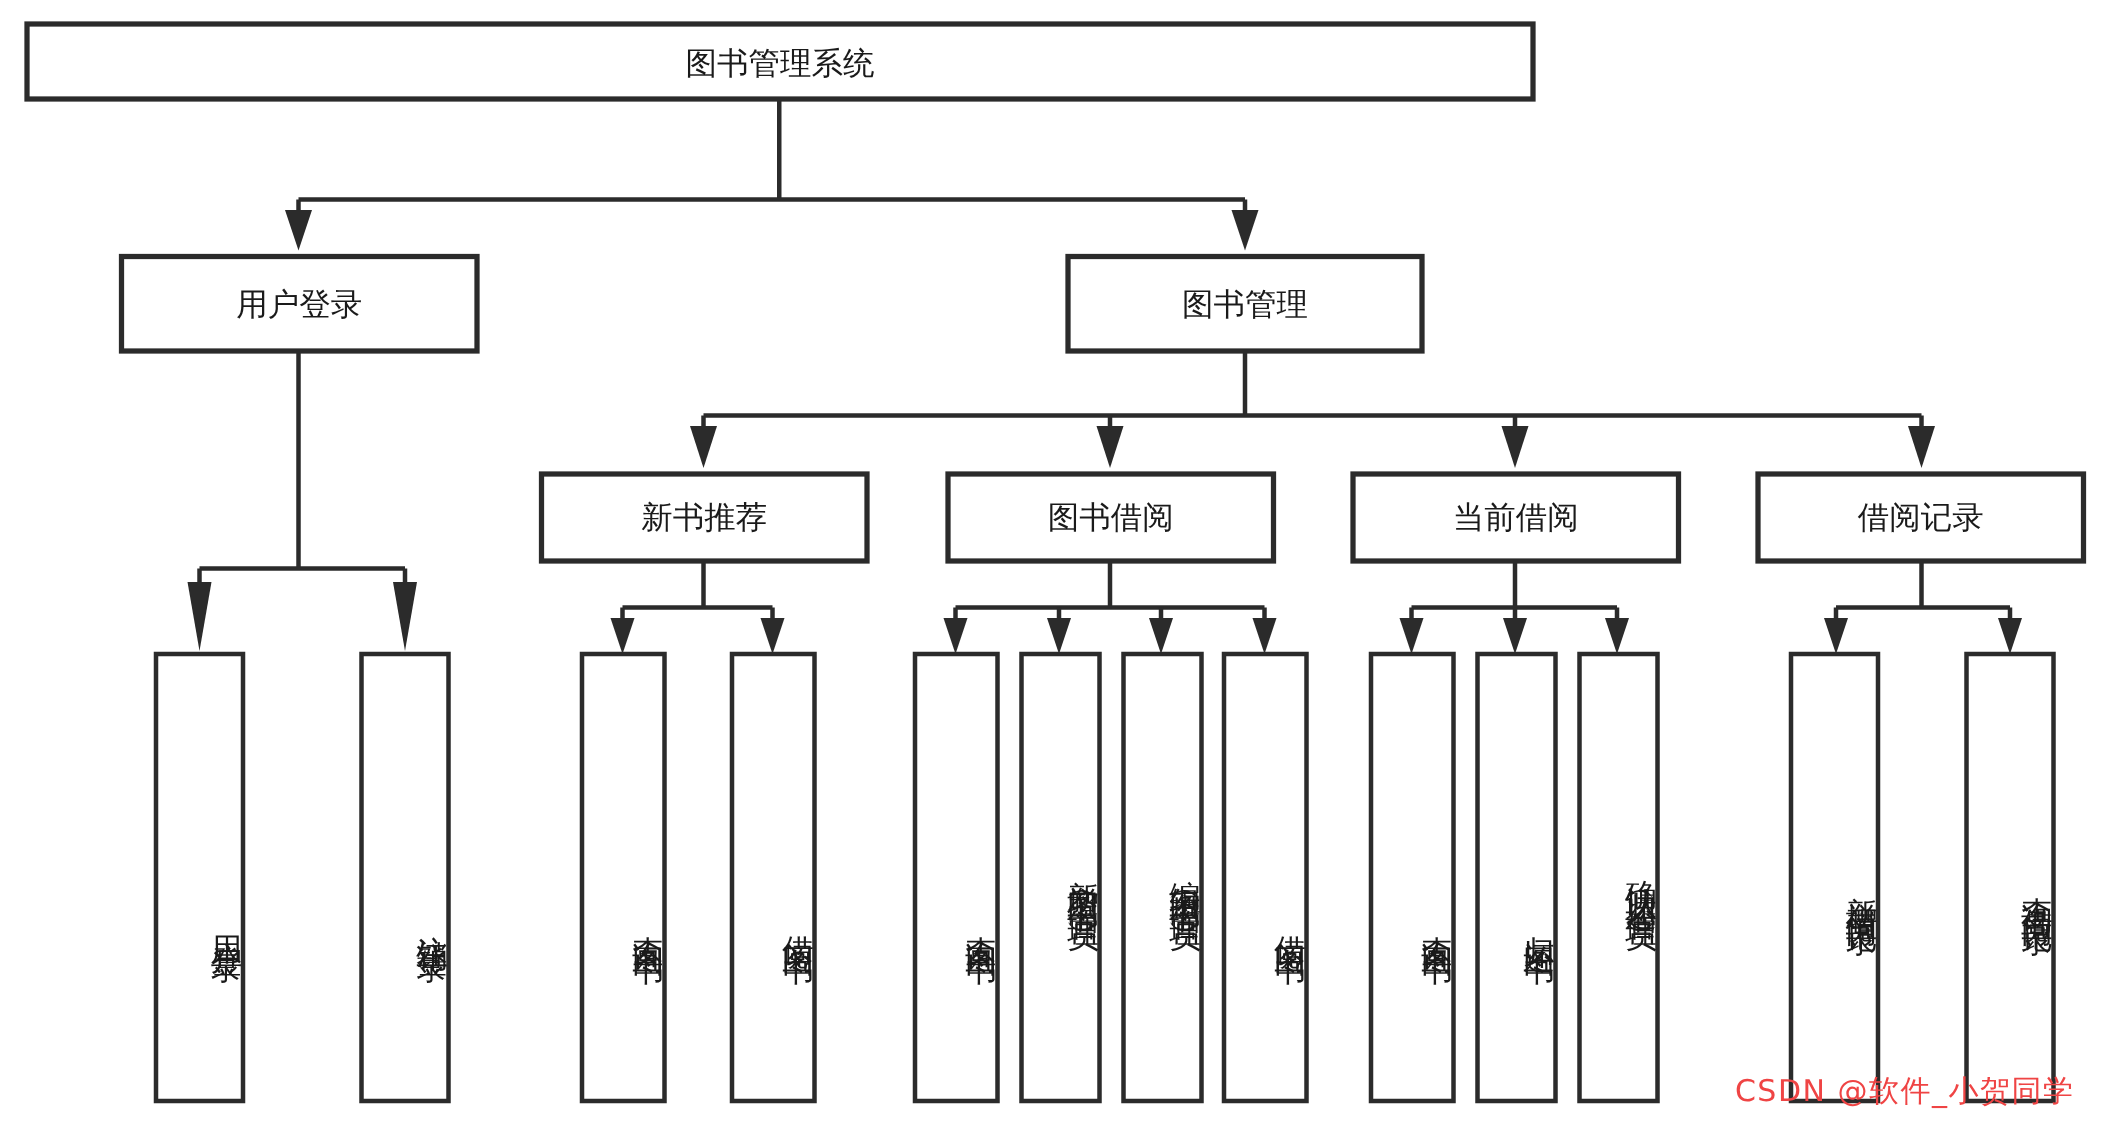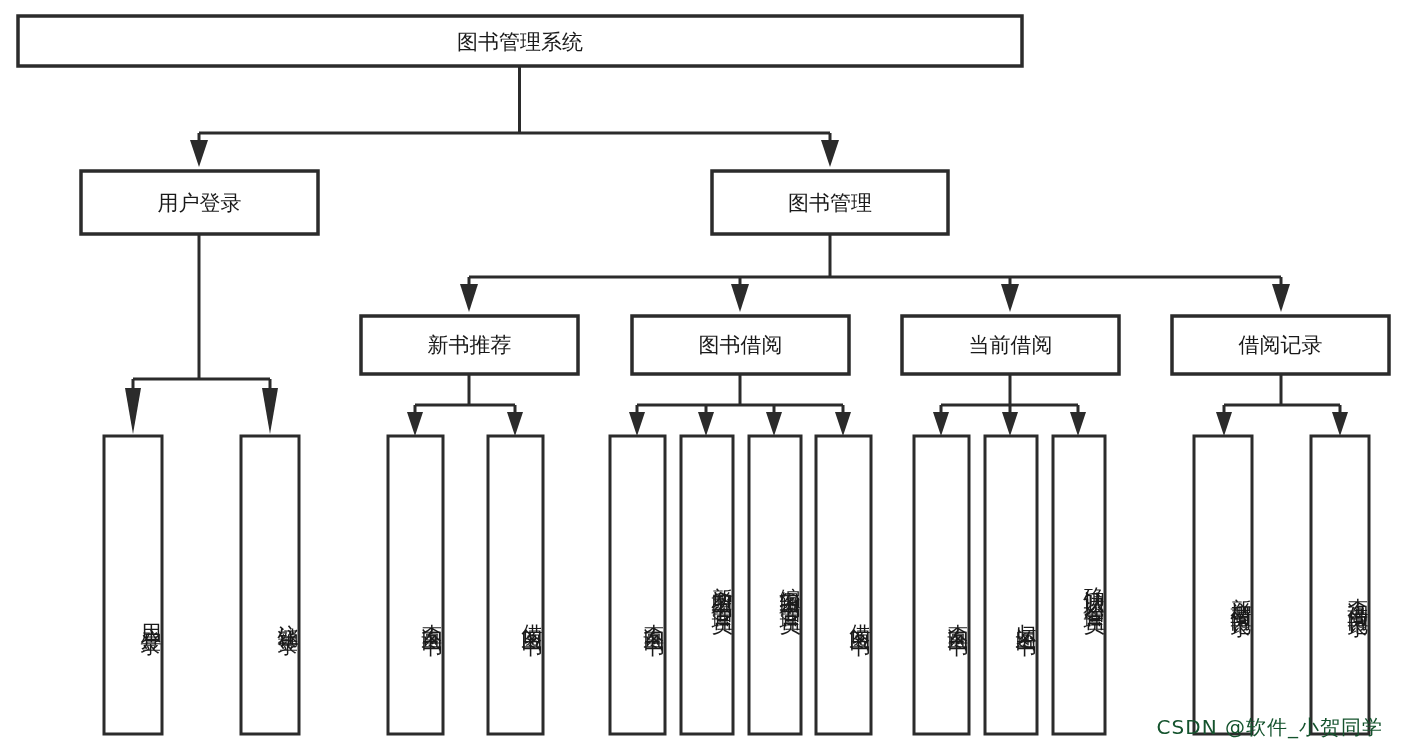--- a/index.html
+++ b/index.html
@@ -70,21 +70,21 @@
     justify-content: center;
     pointer-events: none;
     user-select: none;
   }
   .watermark {
     position: absolute;
     right: 12px;
     bottom: 6px;
     font-family: "DejaVu Sans", "Liberation Sans", sans-serif;
     font-size: 20px;
-    color: #14532d;
+    color: #ef4444;
     letter-spacing: 1px;
     white-space: nowrap;
     user-select: none;
   }
 </style>
 </head>
 <body>
 
 <div id="diagram-root">
 

